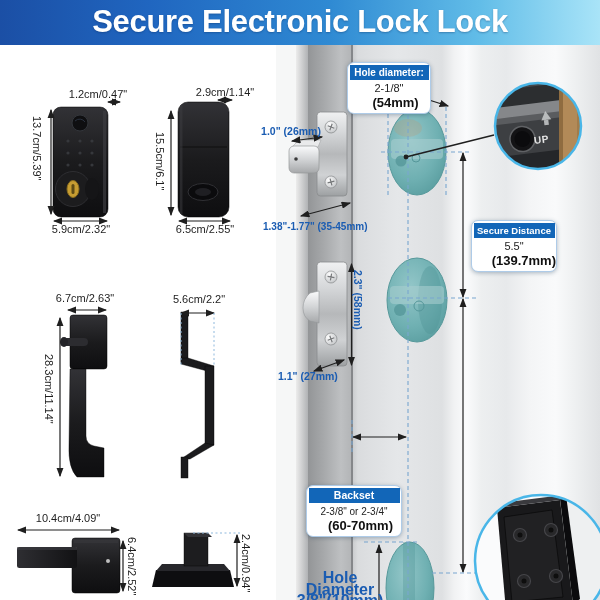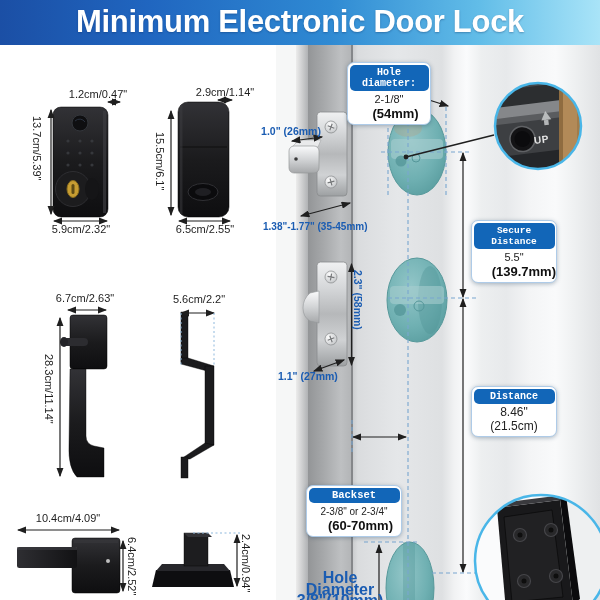--- a/index.html
+++ b/index.html
@@ -21,38 +21,38 @@
     position:absolute; font-size:11px; color:#1d1d1d; text-align:center;
     white-space:nowrap; line-height:12px;
   }
   .vtext { writing-mode:vertical-rl; text-align:left; }
   .blue { color:#1a5cb2; font-weight:700; }
   .callout {
     position:absolute; background:#fff; border:1px solid #aecbe8; border-radius:7px;
     box-shadow:0 1px 4px rgba(30,60,90,.35); text-align:center; padding-bottom:3px;
   }
   .callout .hd {
-    background:#1266b8; color:#fff; font-weight:700; border-radius:5px;
-    margin:1.5px 1.5px 2px; padding:2px 0; line-height:11px;font-family:Liberation Mono, monospace;
+    background:#1266b8; color:#fff; font-weight:700; border-radius:0;
+    margin:1.5px 1.5px 2px; padding:2px 0; line-height:11px;
   }
   .callout .v1 { color:#222; line-height:13px; }
   .callout .v2 { color:#101010; font-weight:700; line-height:15px;margin-left:13px; }
   .callout .reg { font-weight:400; line-height:14px; }
   .uplbl {
     position:absolute; left:534px; top:134px; color:#e6e6e6; font-size:10px;
     font-weight:700; transform:rotate(-8deg); letter-spacing:.5px;
   }
 </style>
 </head>
 <body>
 
 <div class="canvas">
 
   <div class="banner">
-    <span>Minimum Electronic Door Lock</span>
+    <span>Secure Electronic Lock Lock</span>
   </div>
 
   <svg class="art" viewBox="0 0 600 600">
     <defs>
       <marker id="ah" viewBox="0 0 8 6" markerWidth="8" markerHeight="6" refX="7" refY="3" orient="auto-start-reverse">
         <path d="M0,0 L8,3 L0,6 Z" fill="#1f1f1f"></path>
       </marker>
       <linearGradient id="doorFace" x1="0" y1="0" x2="1" y2="0">
         <stop offset="0" stop-color="#cbcdcf"></stop>
           <stop offset=".02" stop-color="#dadcde"></stop>
@@ -350,25 +350,20 @@
     <div class="v1" style="font-size:11px;">2-1/8"</div>
     <div class="v2" style="font-size:13px;">(54mm)</div>
   </div>
 
   <div class="callout" style="left:471px; top:220px; width:84px;">
     <div class="hd" style="font-size:9.5px;">Secure Distance</div>
     <div class="v1" style="font-size:11px;">5.5"</div>
     <div class="v2" style="font-size:13px;text-align:right;">(139.7mm)</div>
   </div>
 
-  <div class="callout" style="left:471px; top:386px; width:84px;">
-    <div class="hd" style="font-size:10px;">Distance</div>
-    <div class="v1" style="font-size:12px;">8.46"</div>
-    <div class="v1 reg" style="font-size:12px;">(21.5cm)</div>
-  </div>
 
   <div class="callout" style="left:306px; top:485px; width:94px;">
     <div class="hd" style="font-size:10.5px;">Backset</div>
     <div class="v1" style="font-size:10px;">2-3/8" or 2-3/4"</div>
     <div class="v2" style="font-size:13px;">(60-70mm)</div>
   </div>
 
   <span class="uplbl">UP</span>
 
 </div>

